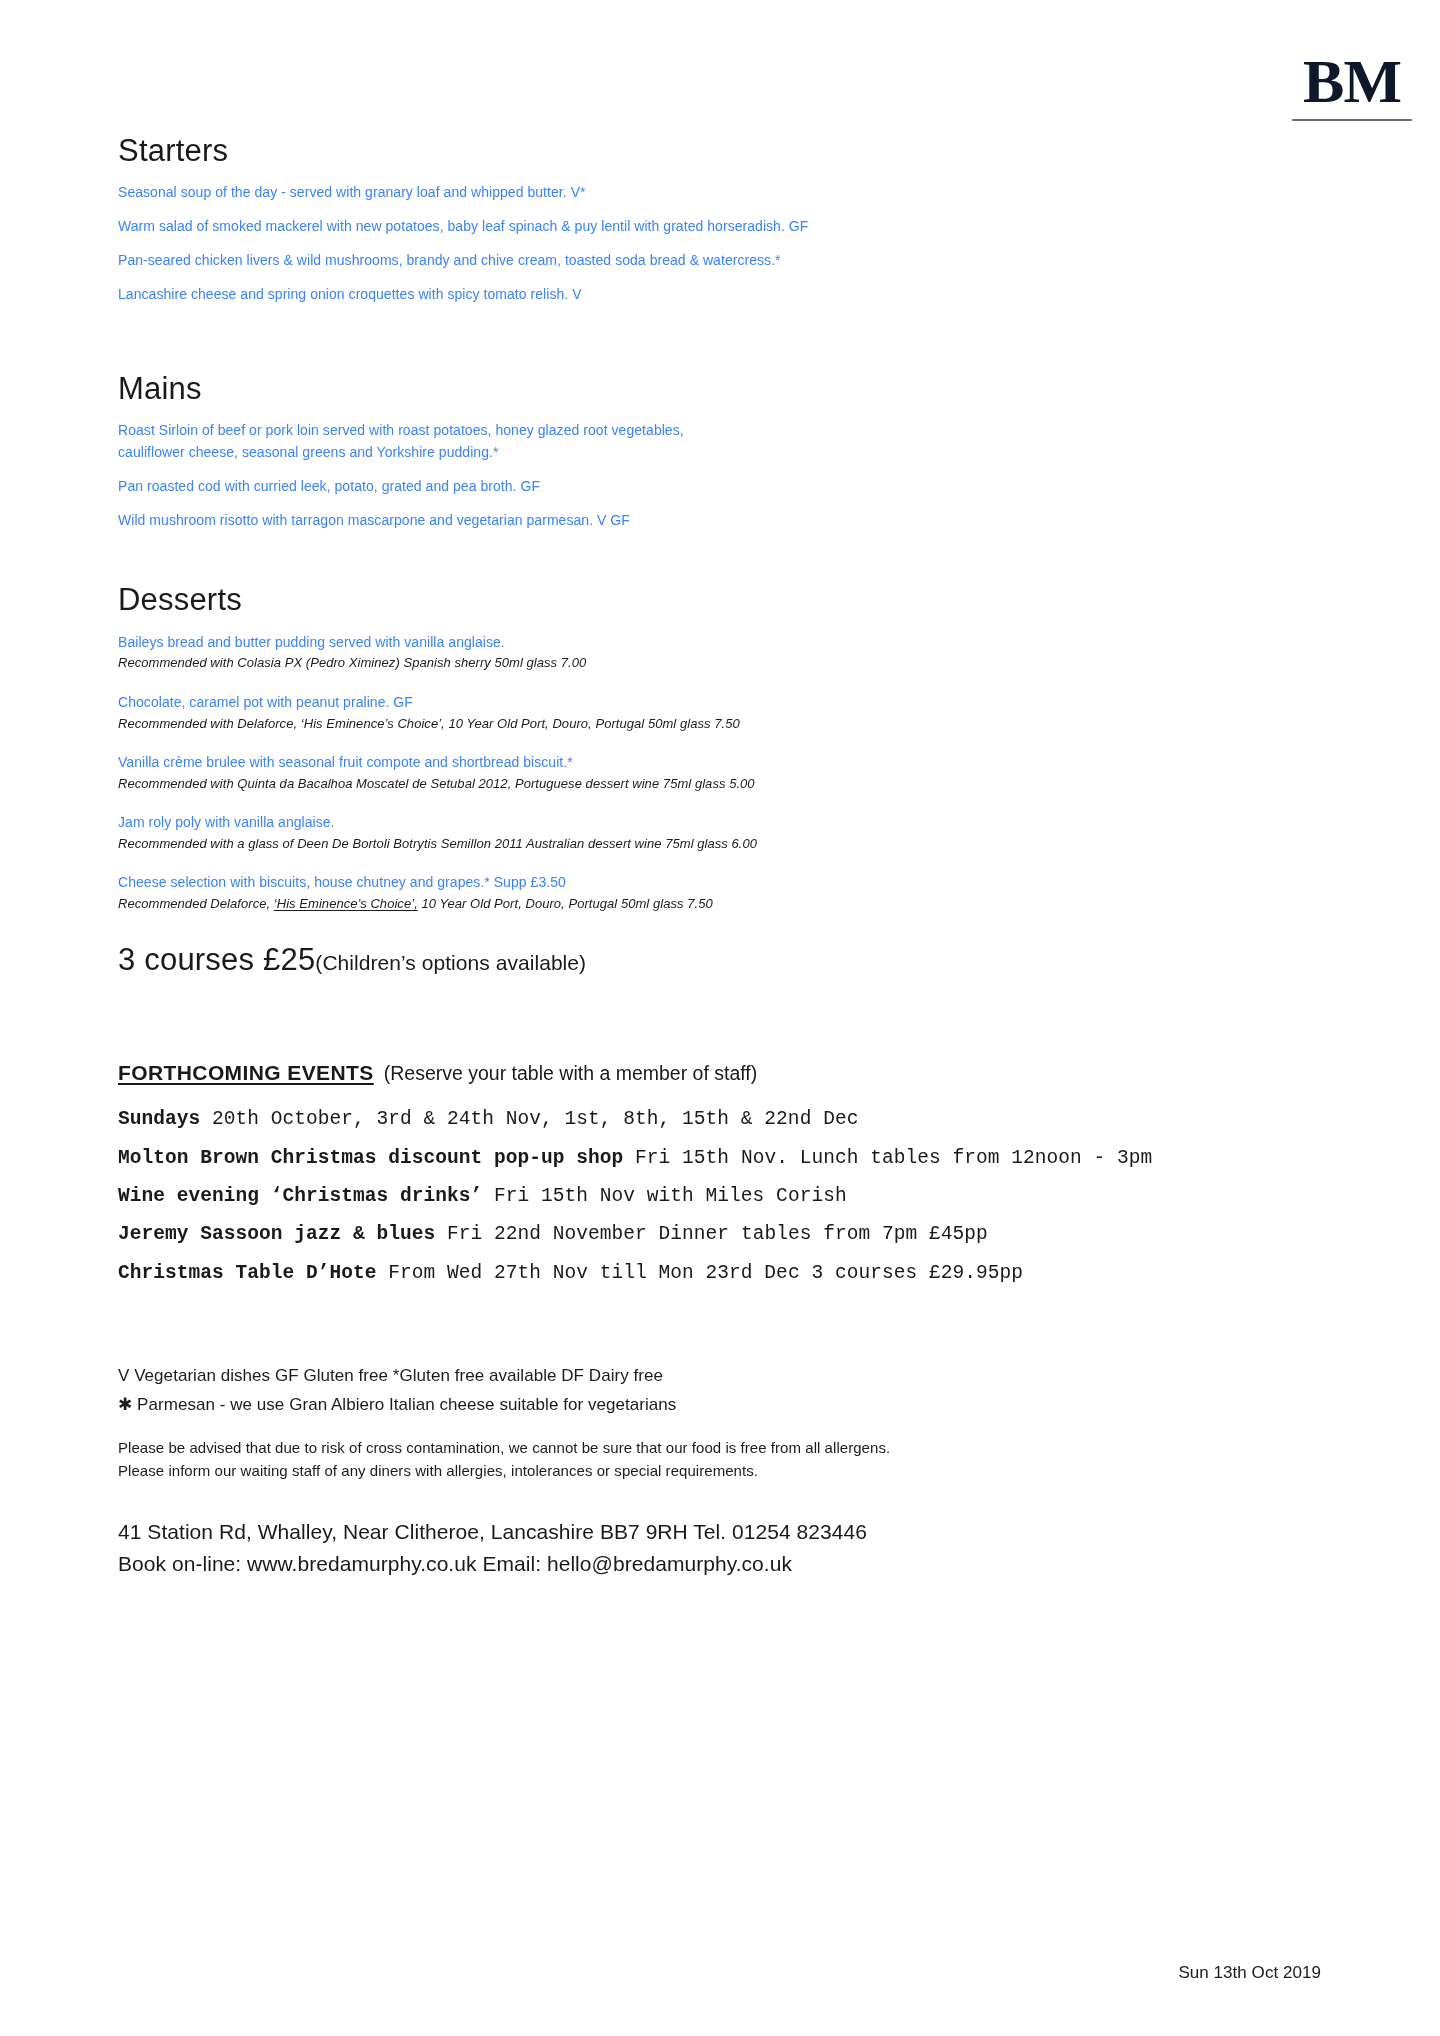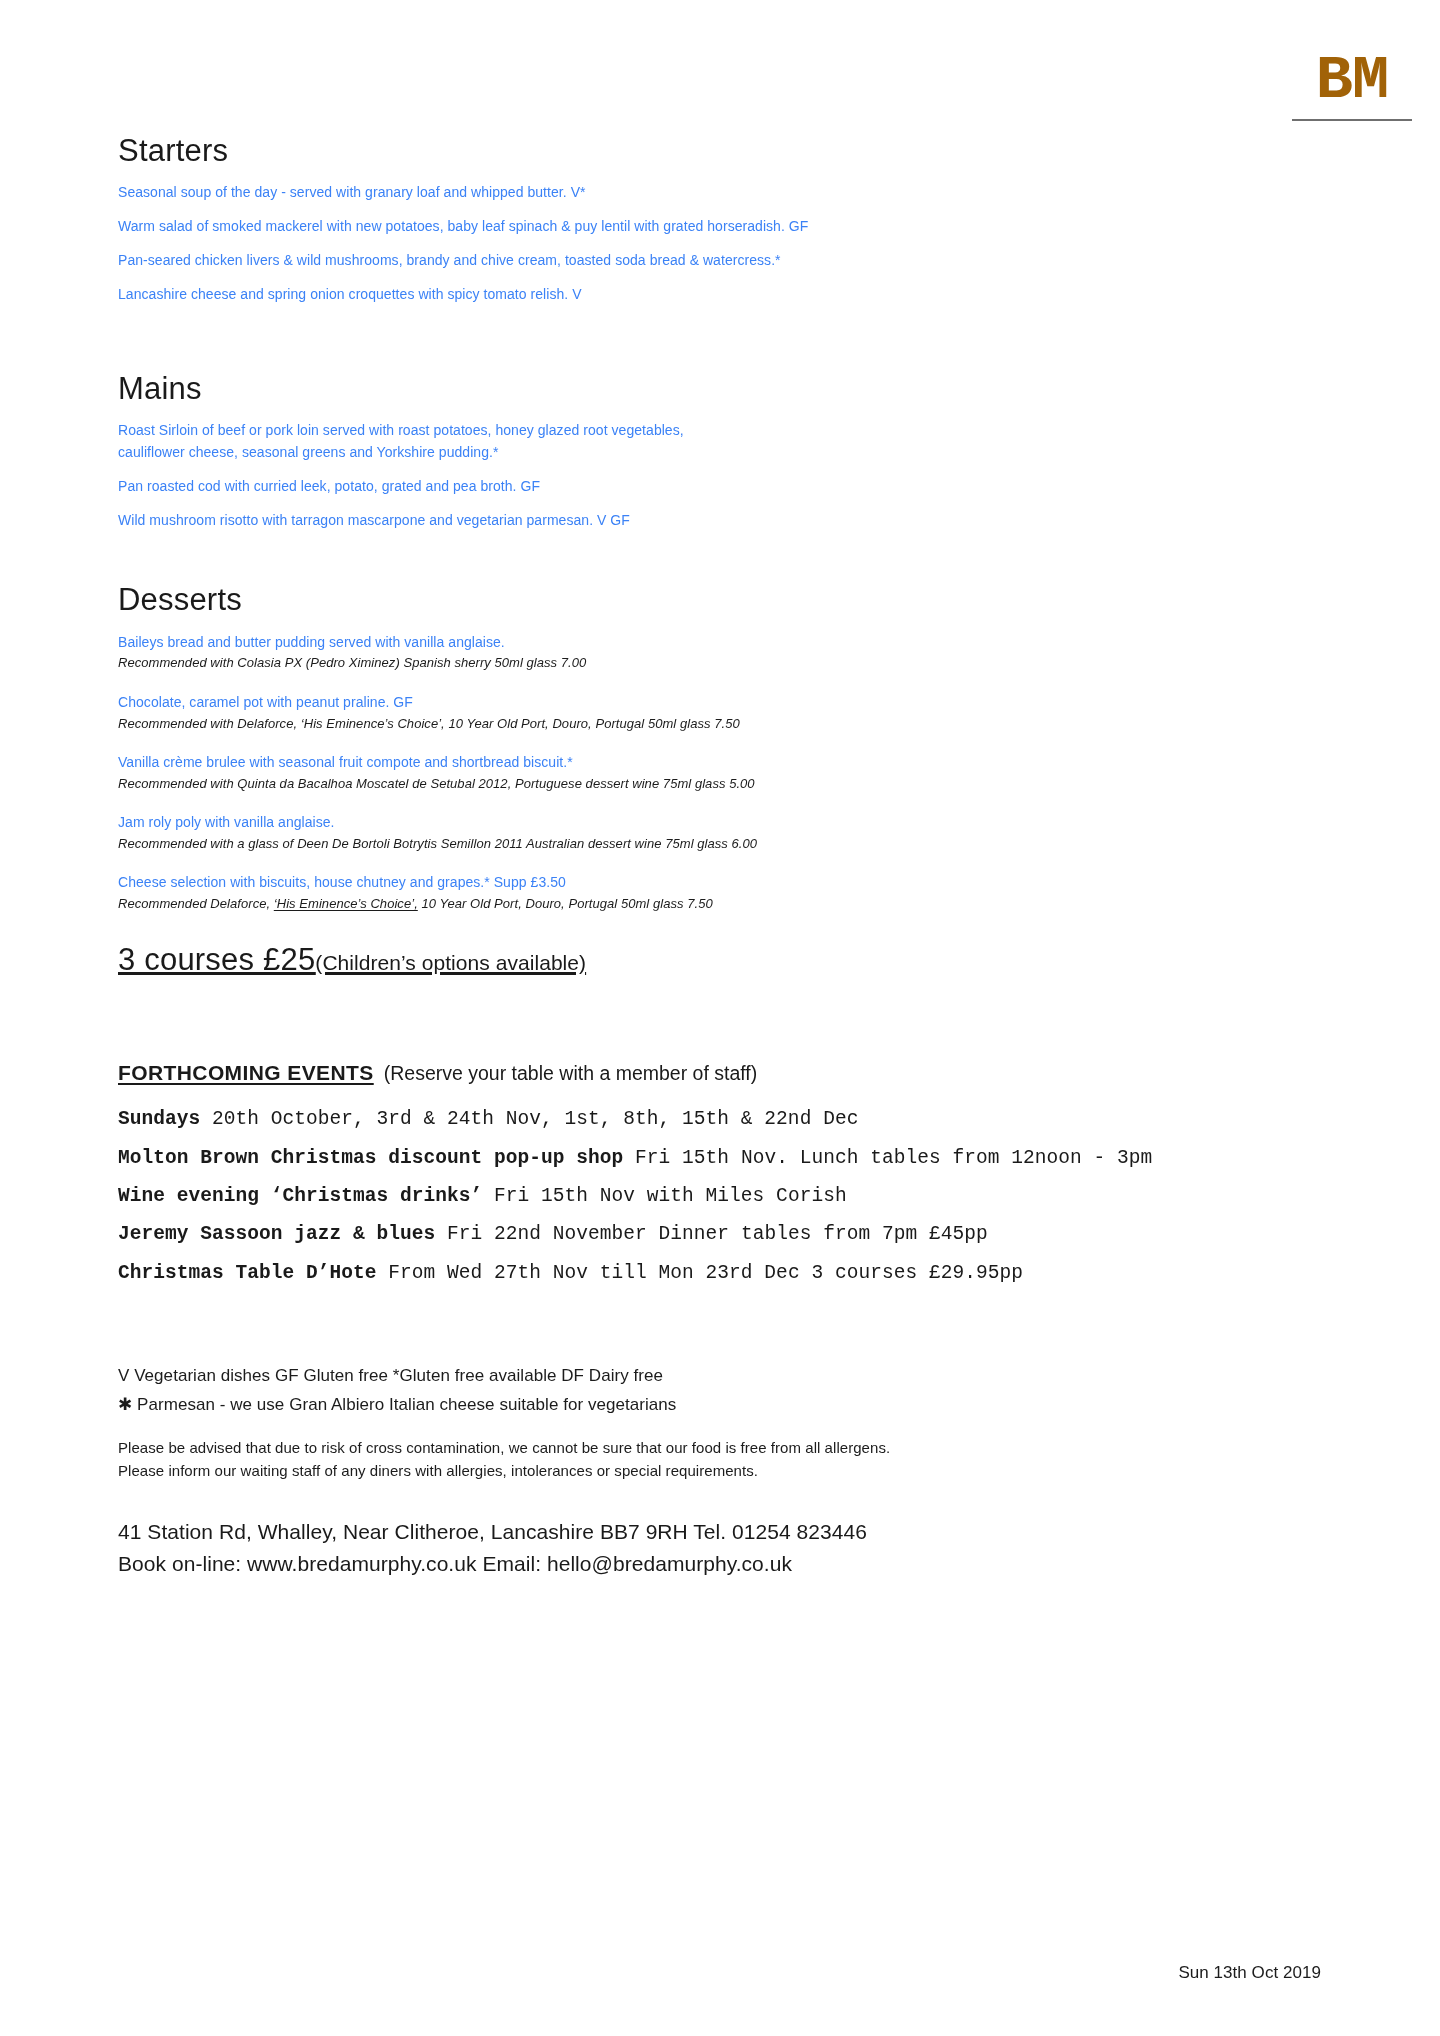--- a/index.html
+++ b/index.html
@@ -24,26 +24,26 @@
 
   
   .logo-block {
     position: absolute;
     top: 52px;
     right: 28px;
     width: 120px;
     text-align: center;
   }
   .logo-mark {
-    font-family: Liberation Mono, monospace;
+    font-family: Liberation Serif, serif;
     font-weight: 700;
     font-size: 62px;
     line-height: 0.95;
     letter-spacing: -1px;
-    color: #a16207;
+    color: #0f172a;
     display: block;
   }
   .logo-rule {
     margin-top: 8px;
     height: 2px;
     background: #6f6f6f;
     width: 100%;
   }
 
   
@@ -91,21 +91,20 @@
   .spacer-lg { height: 36px; }
   .spacer-md { height: 22px; }
 
   
   .price-line {
     margin: 30px 0 0 0;
     font-size: 31px;
     line-height: 1.15;
     color: #1a1a1a;
     letter-spacing: 0.2px;
-    text-decoration: underline;
   }
   .price-line .note {
     font-size: 21px;
     letter-spacing: 0.05px;
   }
 
   
   .events {
     margin-top: 82px;
   }

